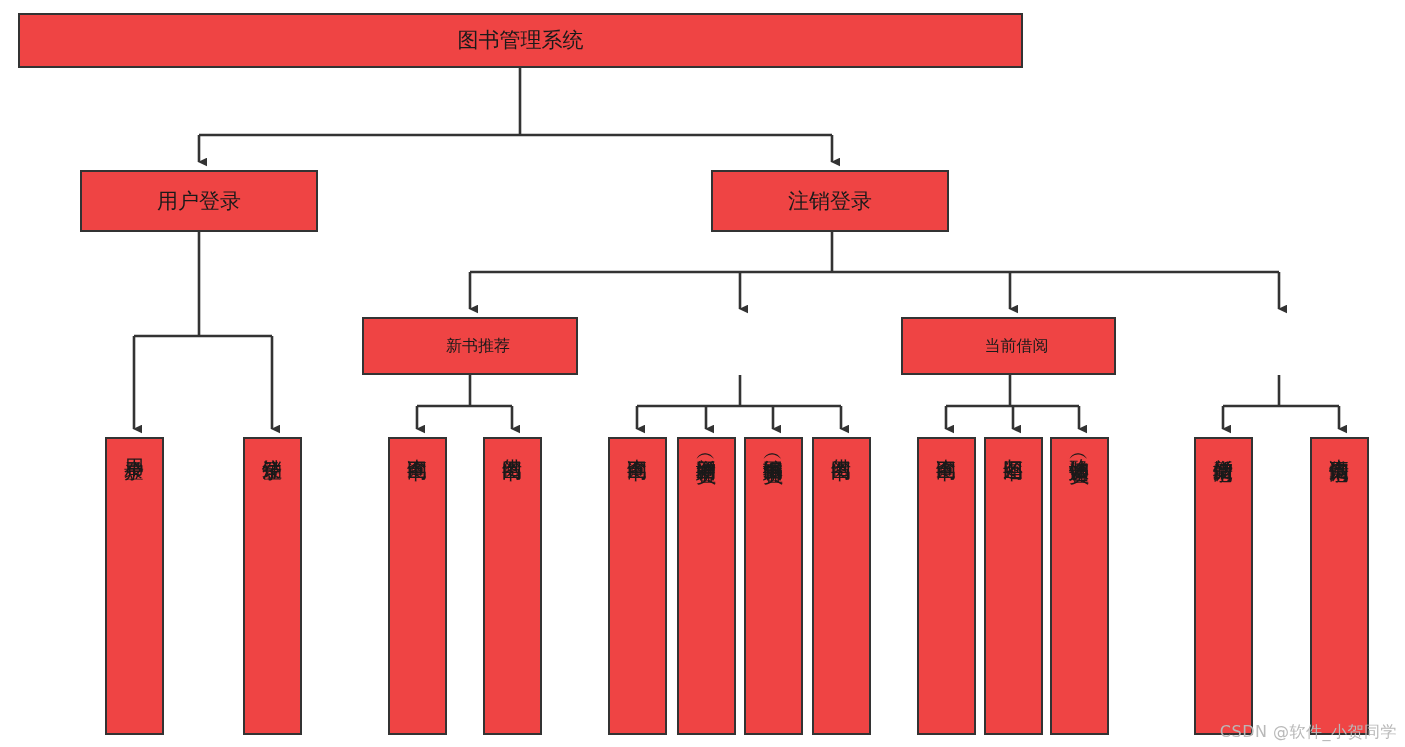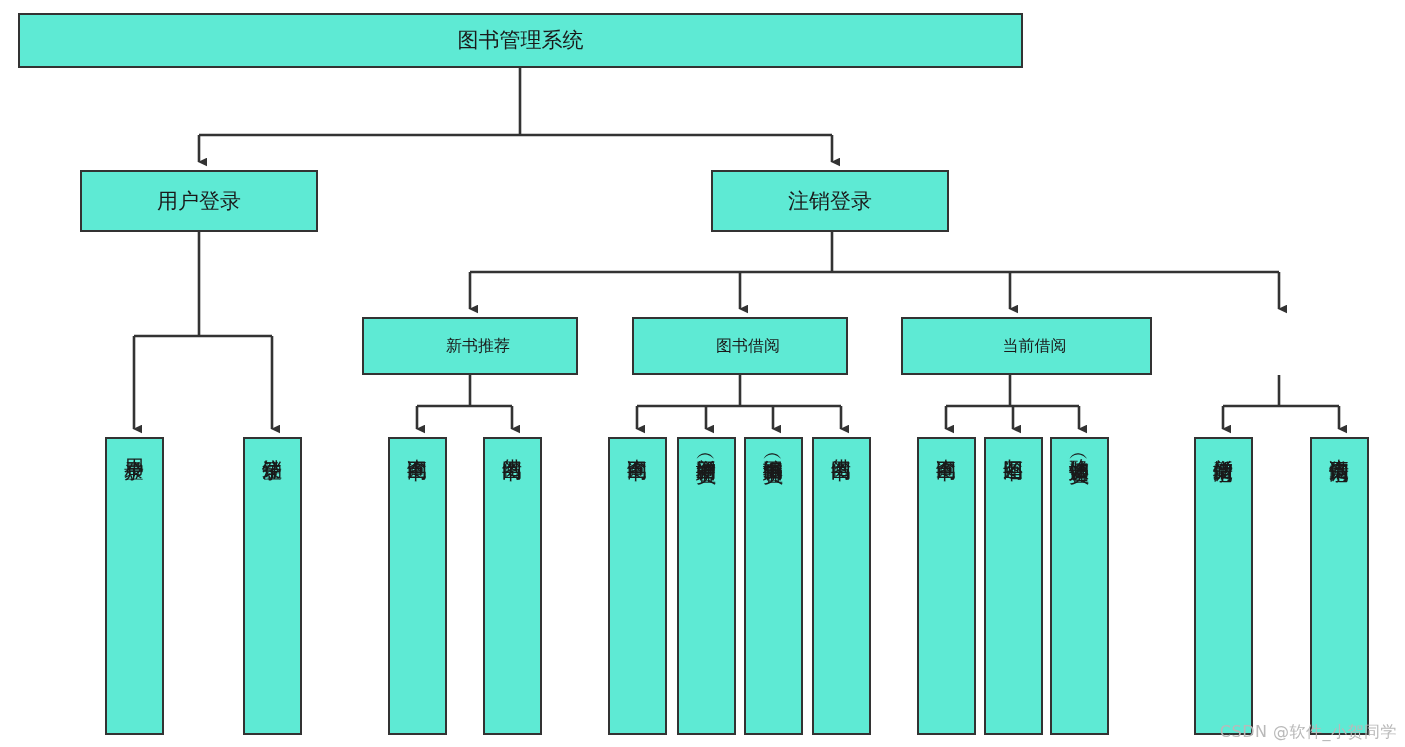--- a/index.html
+++ b/index.html
@@ -21,21 +21,21 @@
   #diagram-svg {
     position: absolute;
     left: 0;
     top: 0;
     width: 1405px;
     height: 747px;
   }
   .node {
     position: absolute;
     box-sizing: border-box;
-    background: #5eead4;
+    background: #ef4444;
     border: 2px solid #333333;
     display: flex;
     align-items: center;
     justify-content: center;
     z-index: 2;
   }
   .node-label {
     font-family: "DejaVu Sans", "Liberation Sans", sans-serif;
     color: #1a1a1a;
     line-height: 1.28;
@@ -135,25 +135,22 @@
   </div>
 
   <div class="node lvl1" style="left:711px; top:170px; width:238px; height:62px;">
     <span class="node-label">注销登录</span>
   </div>
 
   <div class="node lvl2" style="left:362px; top:317px; width:216px; height:58px;">
     <span class="node-label">新书推荐</span>
   </div>
 
-  <div class="node lvl2" style="left:632px; top:317px; width:216px; height:58px;">
-    <span class="node-label">图书借阅</span>
-  </div>
-
-  <div class="node lvl2" style="left:901px; top:317px; width:251px; height:58px;">
+
+  <div class="node lvl2" style="left:901px; top:317px; width:215px; height:58px;">
     <span class="node-label">当前借阅</span>
   </div>
 
 
   <div class="node leaf" style="left:105px; top:437px; width:59px; height:298px;">
     <span class="node-label">用户登录</span>
   </div>
 
   <div class="node leaf" style="left:243px; top:437px; width:59px; height:298px;">
     <span class="node-label">注销登录</span>

